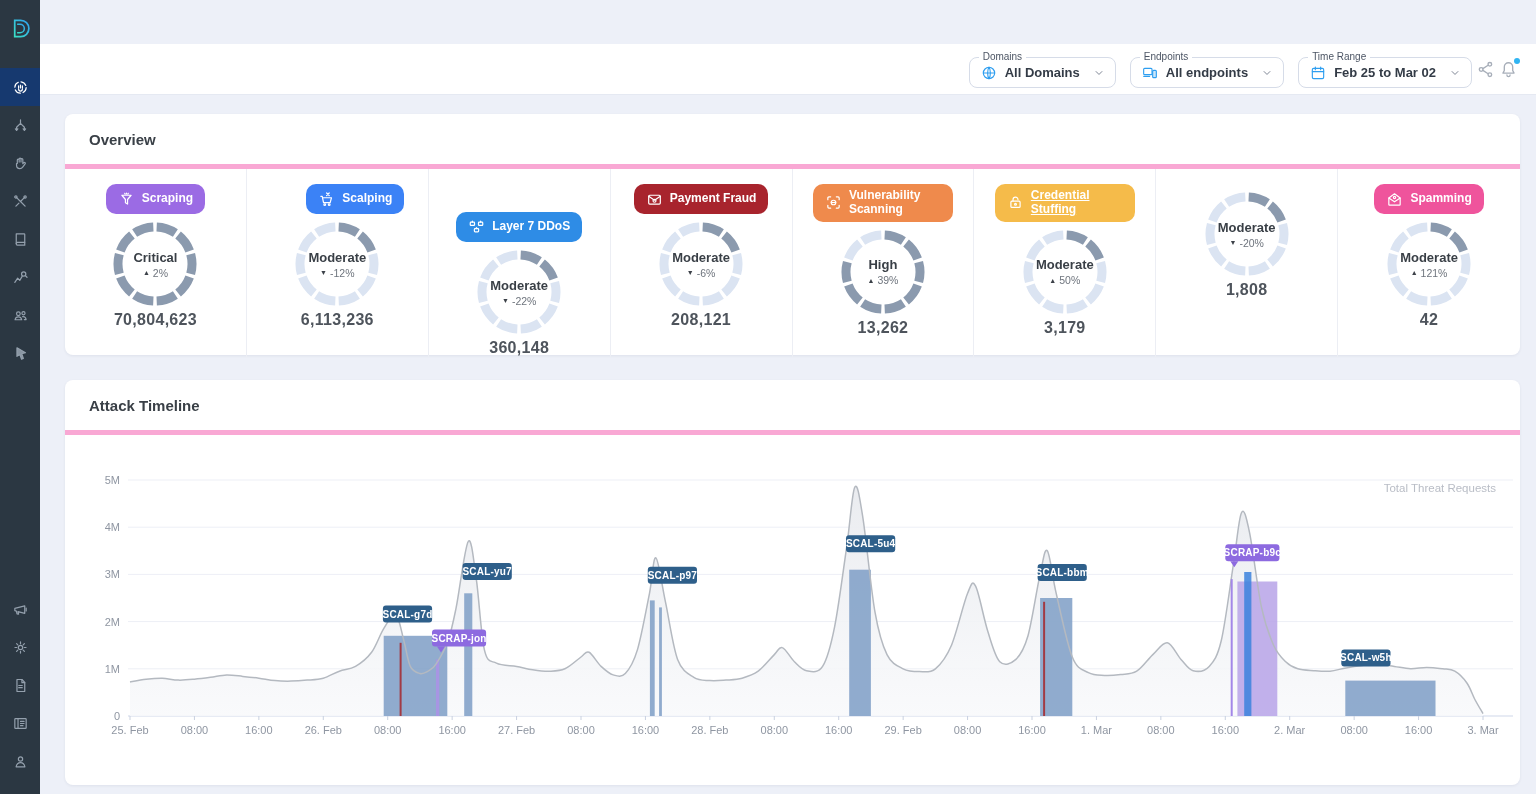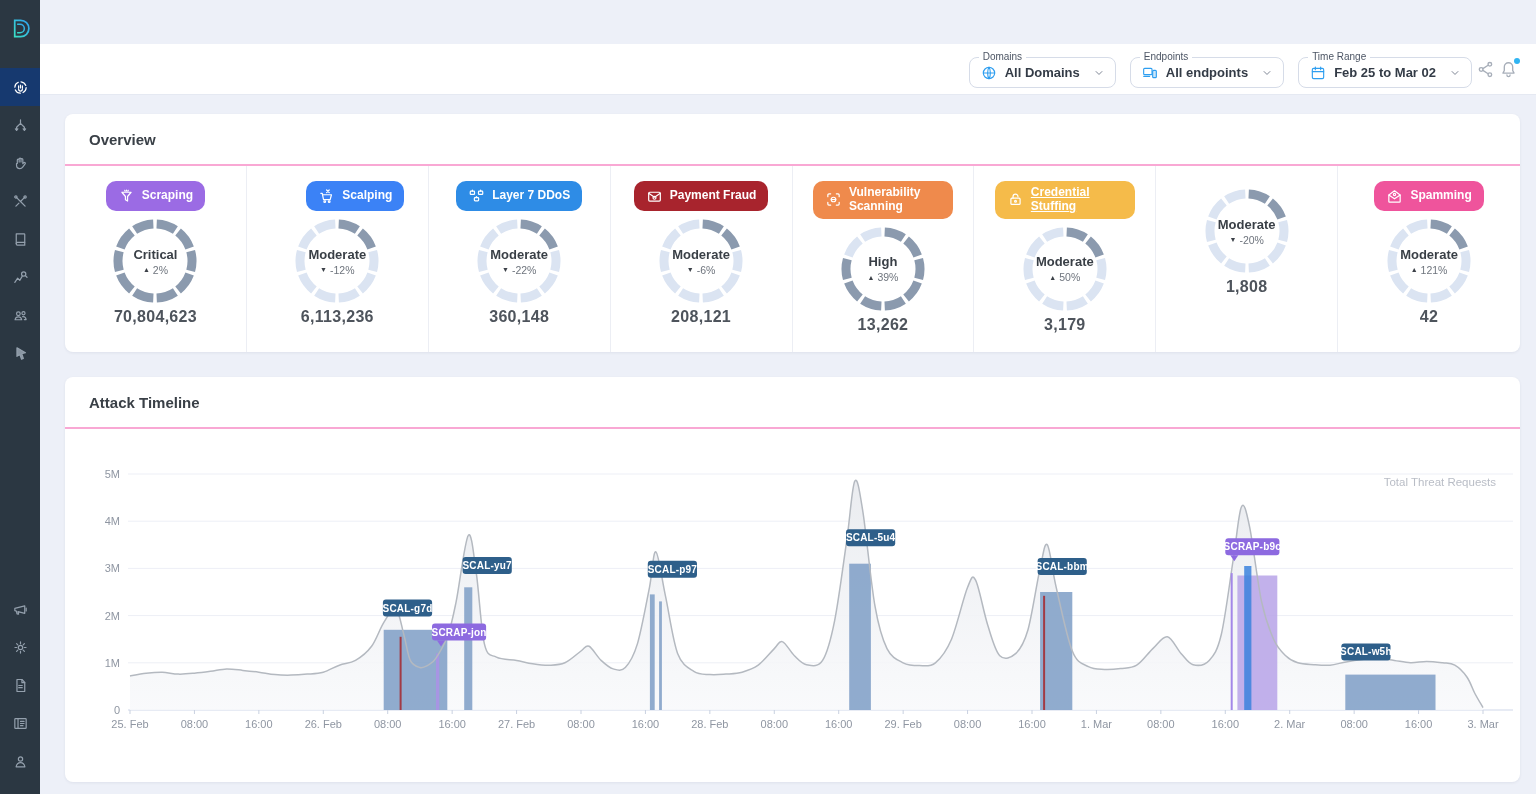--- a/index.html
+++ b/index.html
@@ -33,21 +33,21 @@
   .tb-icon svg { width:19px; height:19px; }
   .bell-dot { position:absolute; top:-2px; right:-2px; width:6px; height:6px; border-radius:50%;
     background:#30b4f2; }
 
   
   .main { margin-left:40px; padding-top:51px; }
   .page-title { margin:26px 16px 15px 25px; font-size:19px; font-weight:800;
     letter-spacing:.6px; color:#262b31; }
   .card { background:#fff; border-radius:8px; box-shadow:0 1px 3px rgba(35,45,70,.07); }
   .card-head { padding:17px 24px 16px; font-size:15px; font-weight:700; color:#3a4047;
-    border-bottom:2px solid #f9a8d4; }
+    border-bottom:5px solid #f9a8d4; }
 
   
   .overview { margin:0 16px 0 25px; }
   .ov-grid { display:grid; grid-template-columns:repeat(8,1fr); height:186px; }
   .ov-col { display:flex; flex-direction:column; align-items:center; padding-top:15px;
     border-right:1px solid #eceef4; }
   .ov-col:last-child { border-right:none; }
   .ov-badge { min-height:30px; max-width:140px; display:flex; align-items:center; gap:7px;
     padding:5px 12px; border-radius:10px; color:#fff; cursor:pointer; }
   .ov-badge-icon { display:flex; } .ov-badge-icon svg { width:17px; height:17px; }
@@ -331,21 +331,21 @@
         <div class="g-trend">
           <span class="g-arrow">▼</span>
           <span class="g-pct">-12%</span>
         </div>
       </div>
     </div>
     <div class="ov-count">6,113,236</div>
   </div>
 
   <div class="ov-col">
-    <div class="ov-badge" style="background: rgb(46, 140, 230);">
+    <div class="ov-badge" style="background: rgb(46, 140, 230); margin-top: 28px;">
       <span class="ov-badge-icon">
               <svg viewBox="0 0 24 24" fill="none" stroke="currentColor" stroke-width="1.7" stroke-linecap="round" stroke-linejoin="round">
                 <rect x="3.2" y="4.5" width="6" height="4.6" rx="1"></rect>
                 <path d="M6.2 4.5V3"></path>
                 <rect x="14.8" y="4.5" width="6" height="4.6" rx="1"></rect>
                 <path d="M17.8 4.5V3"></path>
                 <rect x="9" y="13.5" width="6" height="4.6" rx="1"></rect>
                 <path d="M12 13.5V12"></path>
               </svg>
             </span>

